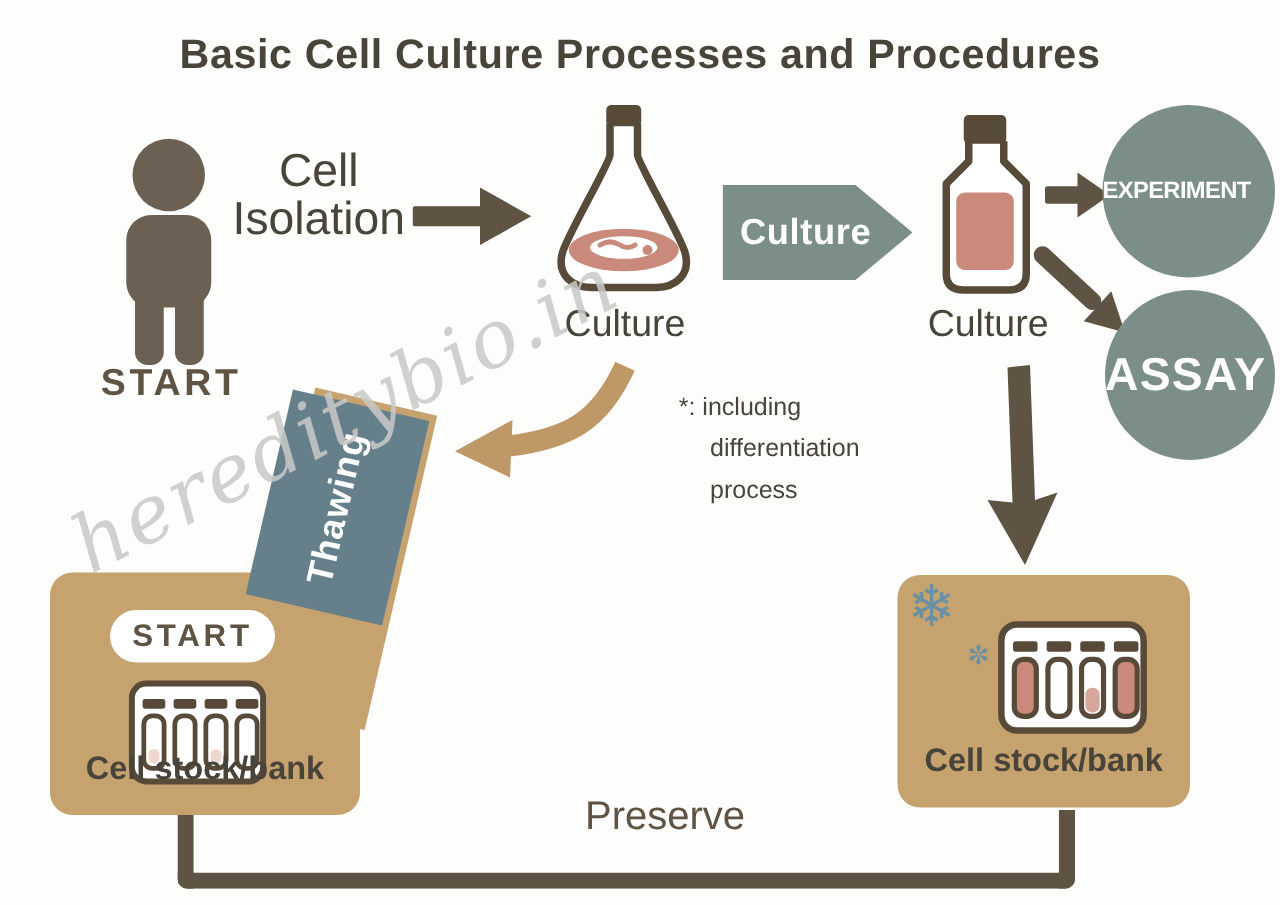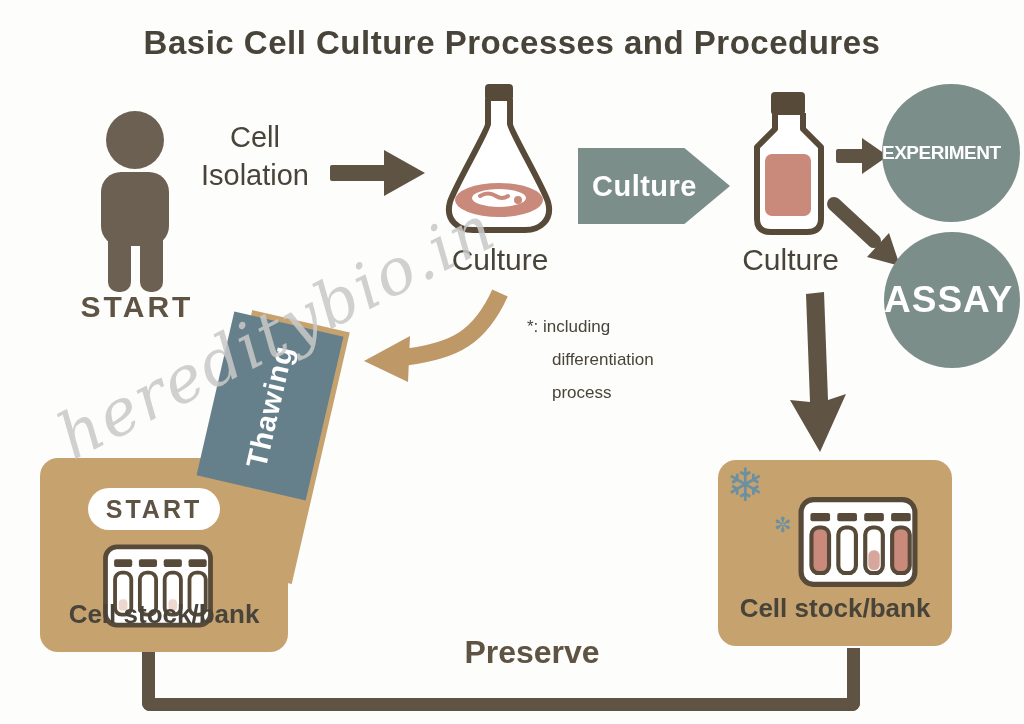--- a/index.html
+++ b/index.html
@@ -4,59 +4,59 @@
 <style>
   html,body{margin:0;padding:0;background:#ffffff;}
   #stage{position:relative;width:1024px;height:724px;background:#fdfdfc;overflow:hidden;
          font-family:"Liberation Sans",sans-serif;color:var(--text);padding-left:40px;}
   .abs{position:absolute;}
   .ctr{text-align:center;}
 
   .title{left:0;top:24px;width:1024px;font-size:33px;font-weight:bold;letter-spacing:.5px;color:var(--text);}
 
   .start-label{left:62px;top:290px;width:150px;font-size:30px;font-weight:bold;letter-spacing:3px;color:var(--arrow);}
-  .isolation{left:185px;top:118px;width:140px;font-size:29px;line-height:38px;color:var(--text);}
+  .isolation{left:185px;top:118px;width:140px;font-size:37px;line-height:38px;color:var(--text);}
 
   .flask-label{left:425px;top:243px;width:150px;font-size:30px;color:var(--text);}
   .bottle-label{left:718px;top:243px;width:145px;font-size:30px;color:var(--text);}
 
   .banner{left:578px;top:148px;width:152px;height:76px;background:var(--teal);
           clip-path:polygon(0 0,70% 0,100% 50%,70% 100%,0 100%);
           display:flex;align-items:center;}
   .banner span{color:#fff;font-size:29px;font-weight:bold;padding-left:14px;letter-spacing:.5px;}
 
   .bubble{border-radius:50%;background:var(--teal);display:flex;align-items:center;justify-content:flex-start;}
   .bubble-exp{left:882px;top:84px;width:138px;height:138px;}
   .bubble-assay{left:884px;top:232px;width:136px;height:136px;}
   .bubble span{color:#fff;font-weight:bold;}
   .bubble-exp span{font-size:19px;letter-spacing:-.5px;}
   .bubble-assay span{font-size:37px;letter-spacing:1px;}
 
-  .note{left:527px;top:310px;width:230px;font-size:17px;line-height:33px;color:var(--text);}
+  .note{left:543px;top:310px;width:230px;font-size:20px;line-height:33px;color:var(--text);}
   .note .ind{margin-left:25px;}
 
   .ribbon{left:222px;top:318px;width:100px;height:258px;background:var(--tan);transform:rotate(13deg);z-index:1;}
   .thaw{left:214px;top:322px;width:112px;height:168px;background:var(--teal-dark);transform:rotate(13deg);z-index:2;
         display:flex;align-items:center;justify-content:center;}
   .thaw span{transform:rotate(-90deg);white-space:nowrap;color:#fff;font-size:29px;font-weight:bold;letter-spacing:1px;}
 
   .tanbox{background:var(--tan);border-radius:18px;z-index:1;}
   .box-left{left:40px;top:458px;width:248px;height:194px;}
   .box-right{left:718px;top:460px;width:234px;height:186px;}
   .badge{left:48px;top:30px;width:132px;height:42px;background:#fff;border-radius:22px;
          display:flex;align-items:center;justify-content:center;}
   .badge span{font-size:25px;font-weight:bold;letter-spacing:3px;color:var(--arrow);}
   .caption{left:0;bottom:22px;width:100%;font-size:26px;font-weight:600;color:var(--text);}
   .snow-lg{left:8px;top:2px;font-size:46px;color:var(--blue);line-height:1;}
   .snow-sm{left:56px;top:54px;font-size:21px;color:var(--blue);line-height:1;}
 
   .preserve-path{left:142px;top:648px;width:692px;height:50px;z-index:0;
      border-left:13px solid var(--arrow);border-right:13px solid var(--arrow);
      border-bottom:13px solid var(--arrow);border-radius:0 0 8px 8px;}
-  .preserve-label{left:412px;top:634px;width:240px;font-size:32px;font-weight:700;color:var(--arrow);background:transparent;}
+  .preserve-label{left:412px;top:634px;width:240px;font-size:32px;font-weight:400;color:var(--arrow);background:transparent;}
 
   .watermark{left:46px;top:408px;font-family:"DejaVu Serif",serif;font-style:italic;
              font-size:64px;letter-spacing:2px;color:var(--watermark);transform:rotate(-27deg);
              transform-origin:left top;z-index:3;white-space:nowrap;opacity:.85;}
   svg{display:block;}
 </style>
 </head>
 <body>
 
 <div id="stage">

